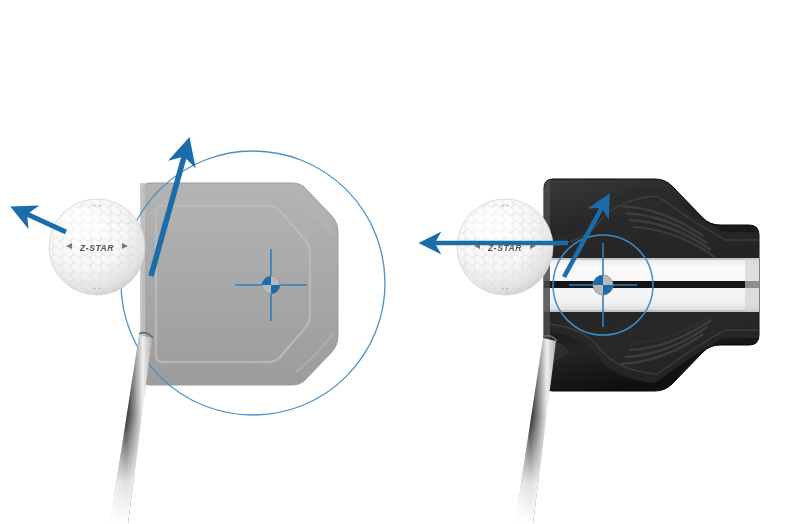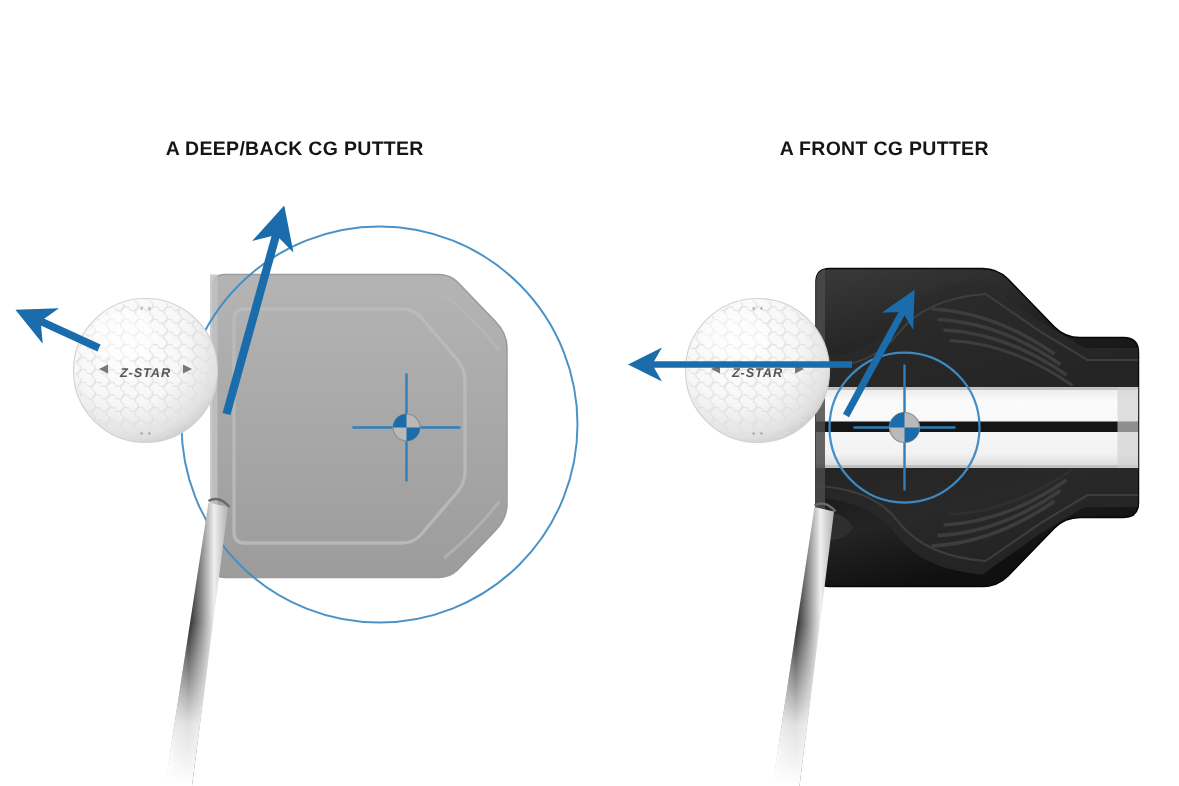--- a/index.html
+++ b/index.html
@@ -58,21 +58,20 @@
     white-space: nowrap;
   }
 </style>
 </head>
 <body>
 
 <div id="stage">
 
   <div class="panel" id="panel-left">
 
-    <div class="panel-title">A DEEP/BACK CG PUTTER</div>
 
     <svg class="panel-svg" viewBox="0 0 393 524">
       <defs>
         <radialGradient id="ballGradL" cx="38%" cy="32%" r="75%">
           <stop offset="0%" stop-color="#ffffff"></stop>
           <stop offset="55%" stop-color="#f7f7f7"></stop>
           <stop offset="85%" stop-color="#e2e2e2"></stop>
           <stop offset="100%" stop-color="#c6c6c6"></stop>
         </radialGradient>
         <pattern id="dimpleL" x="0" y="0" width="9.6" height="8.4" patternUnits="userSpaceOnUse">
@@ -173,21 +172,20 @@
         <path d="M271,285 L280,285 A9,9 0 0,1 271,294 Z" fill="#1a6cab"></path>
       </g>
     </svg>
 
     <span class="sr-only">center-of-gravity</span>
     <span class="sr-only">large MOI radius</span>
   </div>
 
   <div class="panel" id="panel-right">
 
-    <div class="panel-title">A FRONT CG PUTTER</div>
 
     <svg class="panel-svg" viewBox="0 0 393 524">
       <defs>
         <radialGradient id="ballGradR" cx="38%" cy="32%" r="75%">
           <stop offset="0%" stop-color="#ffffff"></stop>
           <stop offset="55%" stop-color="#f7f7f7"></stop>
           <stop offset="85%" stop-color="#e2e2e2"></stop>
           <stop offset="100%" stop-color="#c6c6c6"></stop>
         </radialGradient>
         <pattern id="dimpleR" x="0" y="0" width="9.6" height="8.4" patternUnits="userSpaceOnUse">

